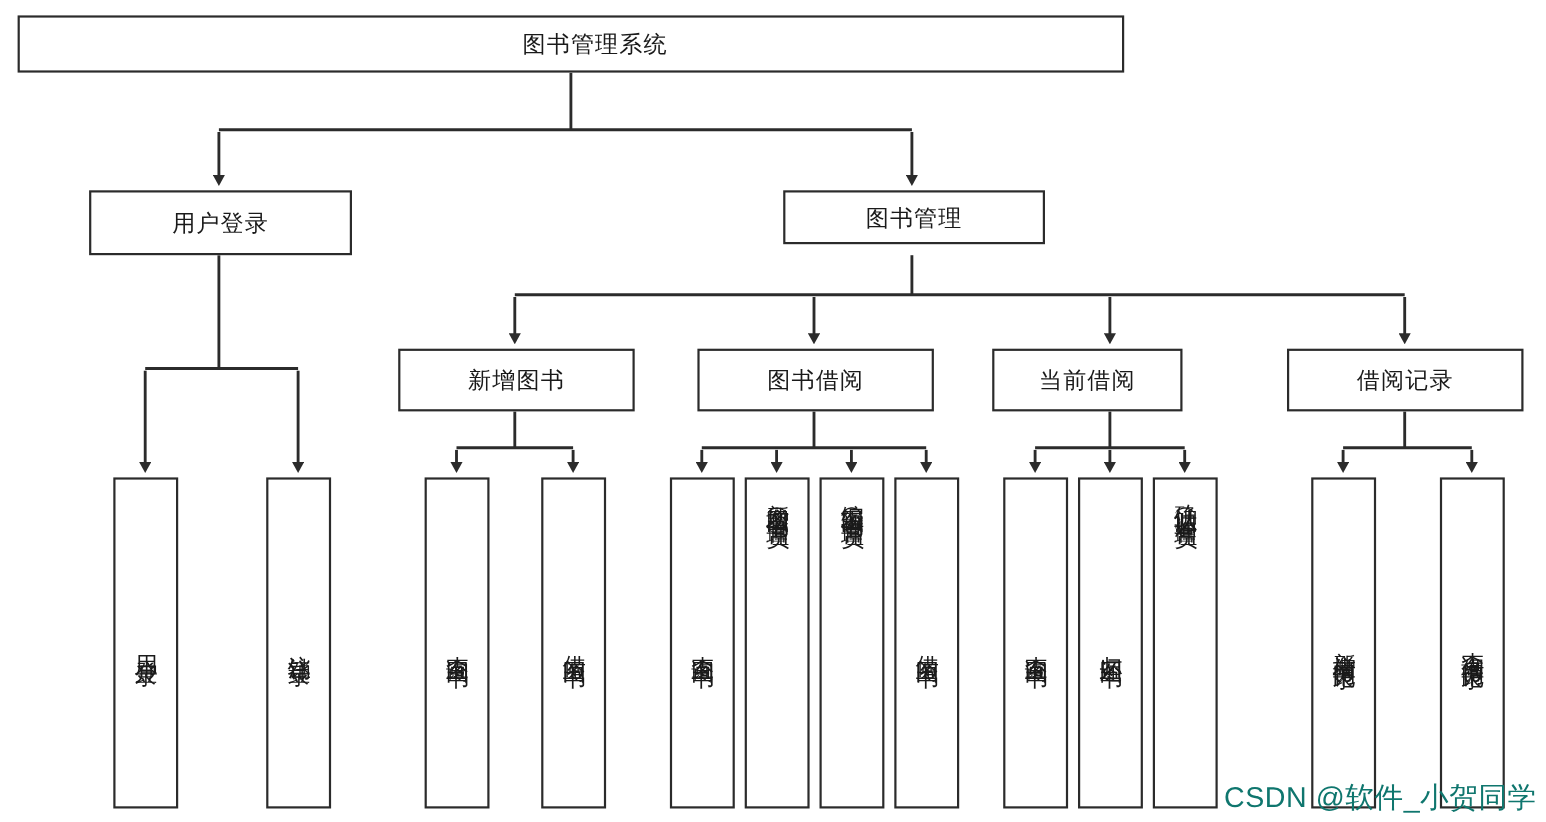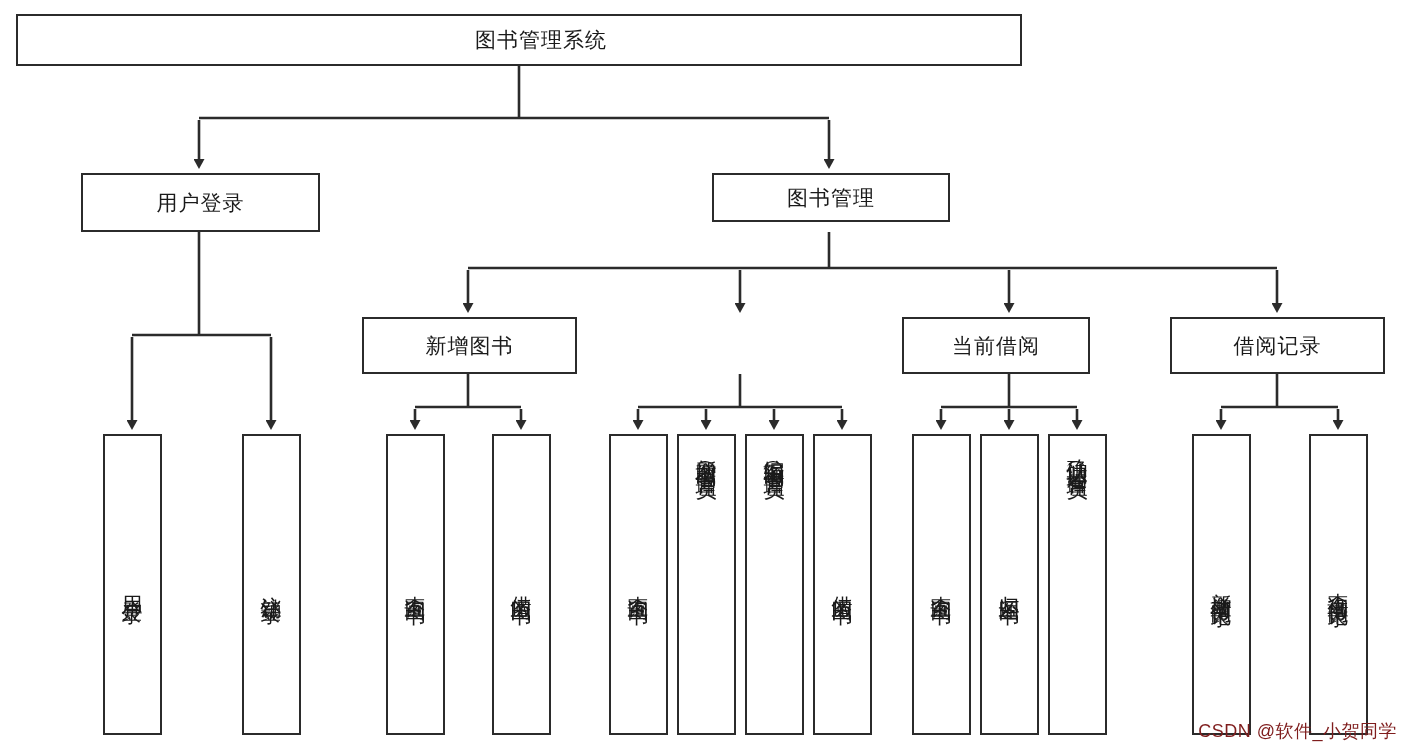--- a/index.html
+++ b/index.html
@@ -51,22 +51,22 @@
     justify-content: flex-start;
   }
   .node-label {
     display: block;
     white-space: nowrap;
   }
   .watermark {
     position: absolute;
     right: 8px;
     bottom: 4px;
-    font-size: 18px;
-    color: #7f1d1d;
+    font-size: 26px;
+    color: #0f766e;
     letter-spacing: 0.5px;
     white-space: nowrap;
   }
 </style>
 </head>
 <body>
 
 <div id="canvas">
 
   <svg id="edges" viewBox="0 0 1405 747" xmlns="http://www.w3.org/2000/svg">
@@ -128,22 +128,25 @@
   </div>
 
   <div class="node horiz" style="left:712px; top:173px; width:238px; height:49px;">
     <span class="node-label">图书管理</span>
   </div>
 
   <div class="node horiz" style="left:362px; top:317px; width:215px; height:57px;">
     <span class="node-label">新增图书</span>
   </div>
 
-
-  <div class="node horiz" style="left:902px; top:317px; width:188px; height:57px;">
+  <div class="node horiz" style="left:634px; top:317px; width:215px; height:57px;">
+    <span class="node-label">图书借阅</span>
+  </div>
+
+  <div class="node horiz" style="left:902px; top:317px; width:173px; height:57px;">
     <span class="node-label">当前借阅</span>
   </div>
 
   <div class="node horiz" style="left:1170px; top:317px; width:215px; height:57px;">
     <span class="node-label">借阅记录</span>
   </div>
 
   <div class="node vert" style="left:103px; top:434px; width:59px; height:301px;">
     <span class="node-label">用户登录</span>
   </div>

